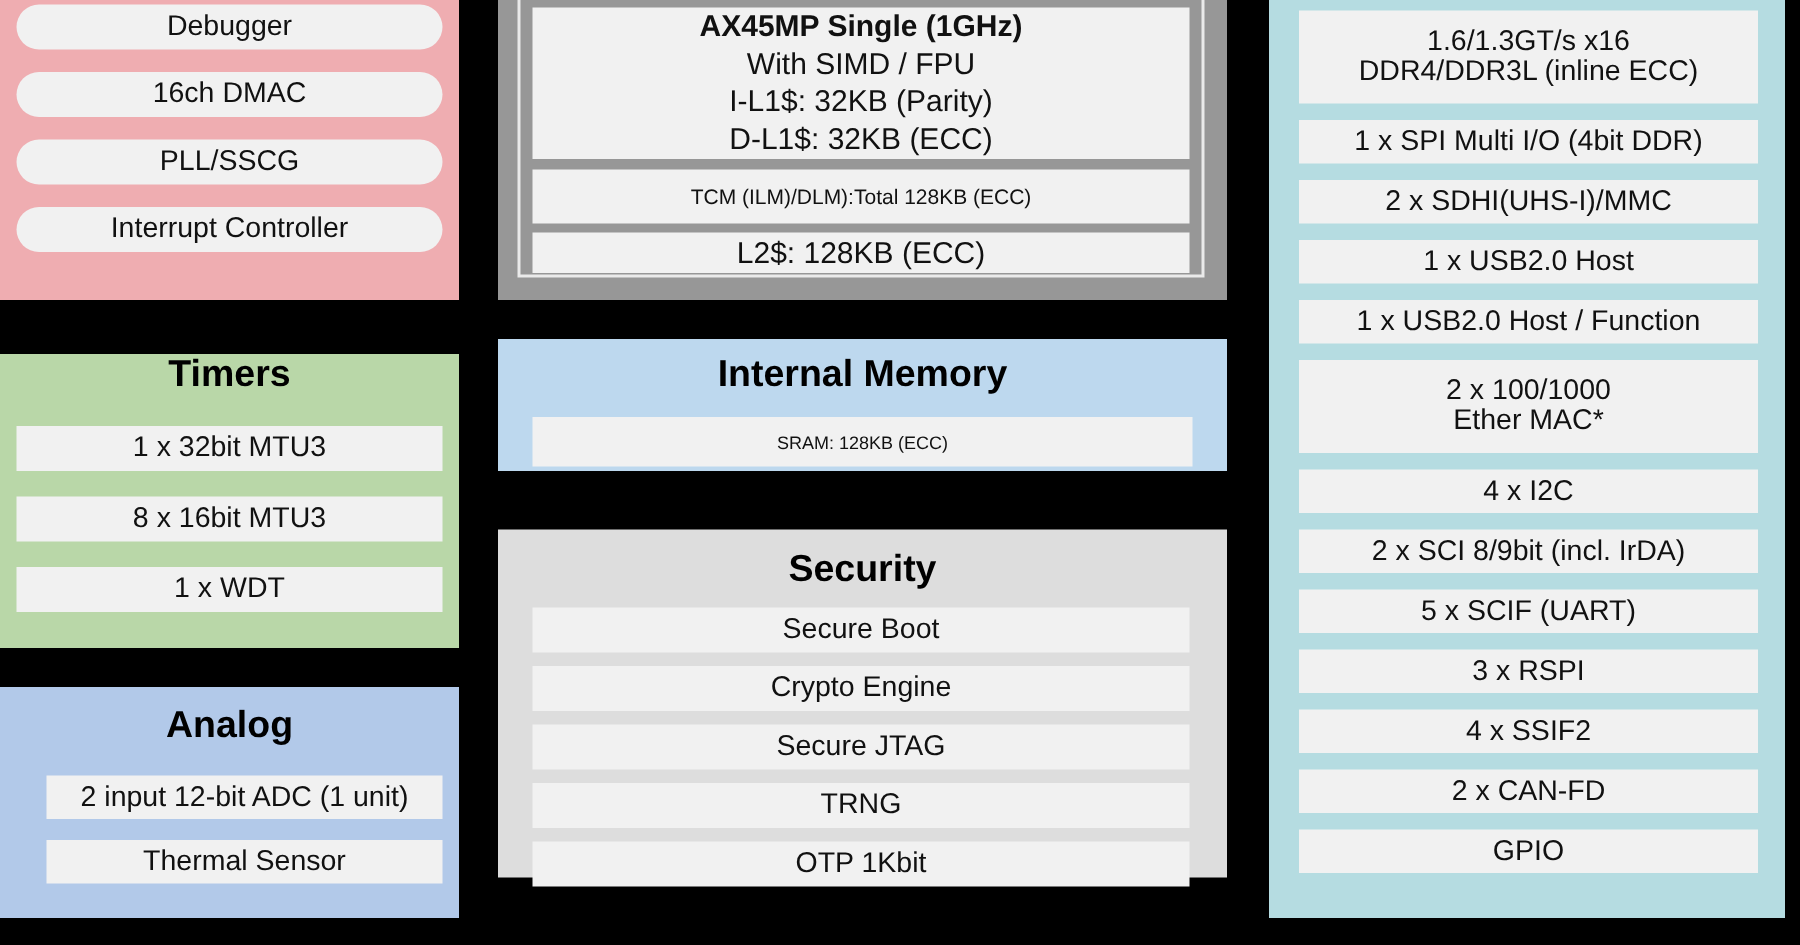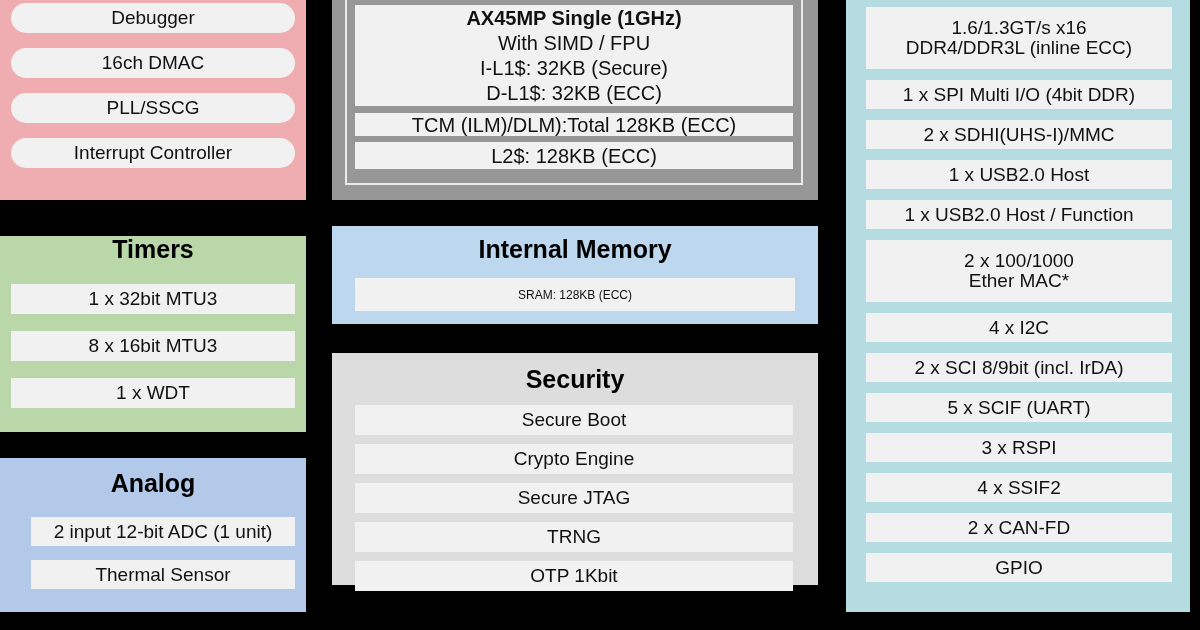--- a/index.html
+++ b/index.html
@@ -36,24 +36,24 @@
   .block-analog .item { height:29px;margin-left:20px; }
 
   
   .mid { left:332px; width:486px; }
   .block-cpu { top:0; height:200px; background:var(--cpu_gray,#979797); overflow:hidden; }
   .cpu-frame { position:absolute; left:13px; right:15px; top:-6px; bottom:15px; border:2px solid #eaeaea; }
   .cpu-items { position:absolute; left:23px; right:25px; top:0; }
   .cpu-core { margin-top:5px; height:101px; font-size:20px; line-height:25px; }
   .core-title { font-weight:bold; }
   .core-sub { white-space:pre-line; }
-  .cpu-tcm { margin-top:7px; height:23px; font-size:20px; }
+  .cpu-tcm { margin-top:7px; height:36px; font-size:14px; }
   .cpu-l2  { margin-top:6px; height:27px; font-size:20px; }
 
-  .block-imem { top:226px; height:98px; background:var(--memory_blue,#bdd8ee); padding-top:10px; }
+  .block-imem { top:226px; height:88px; background:var(--memory_blue,#bdd8ee); padding-top:10px; }
   .block-imem .items { margin-top:15px; padding:0 23px 0 23px; }
   .block-imem .item { height:33px; font-size:12px; }
 
   .block-security { top:353px; height:232px; background:var(--security_gray,#dddddd); padding-top:13px; }
   .block-security .items { margin-top:12px; padding:0 25px 0 23px; gap:9px; }
   .block-security .item { height:30px; }
 
   
   .block-periph { left:846px; top:0; width:344px; height:612px; background:var(--peripherals_teal,#b5dce1); }
   .block-periph .items { padding:7px 18px 0 20px; gap:11px; }
@@ -93,21 +93,21 @@
         <div class="item">Thermal Sensor</div>
       </div>
   </section>
 
   <section class="block mid block-cpu">
     <div class="cpu-frame"></div>
     <div class="cpu-items">
       <div class="item cpu-core">
         <div class="core-title">AX45MP Single (1GHz)</div>
         <div class="core-sub">With SIMD / FPU
-I-L1$: 32KB (Secure)
+I-L1$: 32KB (Parity)
 D-L1$: 32KB (ECC)</div>
       </div>
       <div class="item cpu-tcm">TCM (ILM)/DLM):Total 128KB (ECC)</div>
       <div class="item cpu-l2">L2$: 128KB (ECC)</div>
     </div>
   </section>
 
   <section class="block mid block-imem">
     <h2 class="title">Internal Memory</h2>
     <div class="items">

